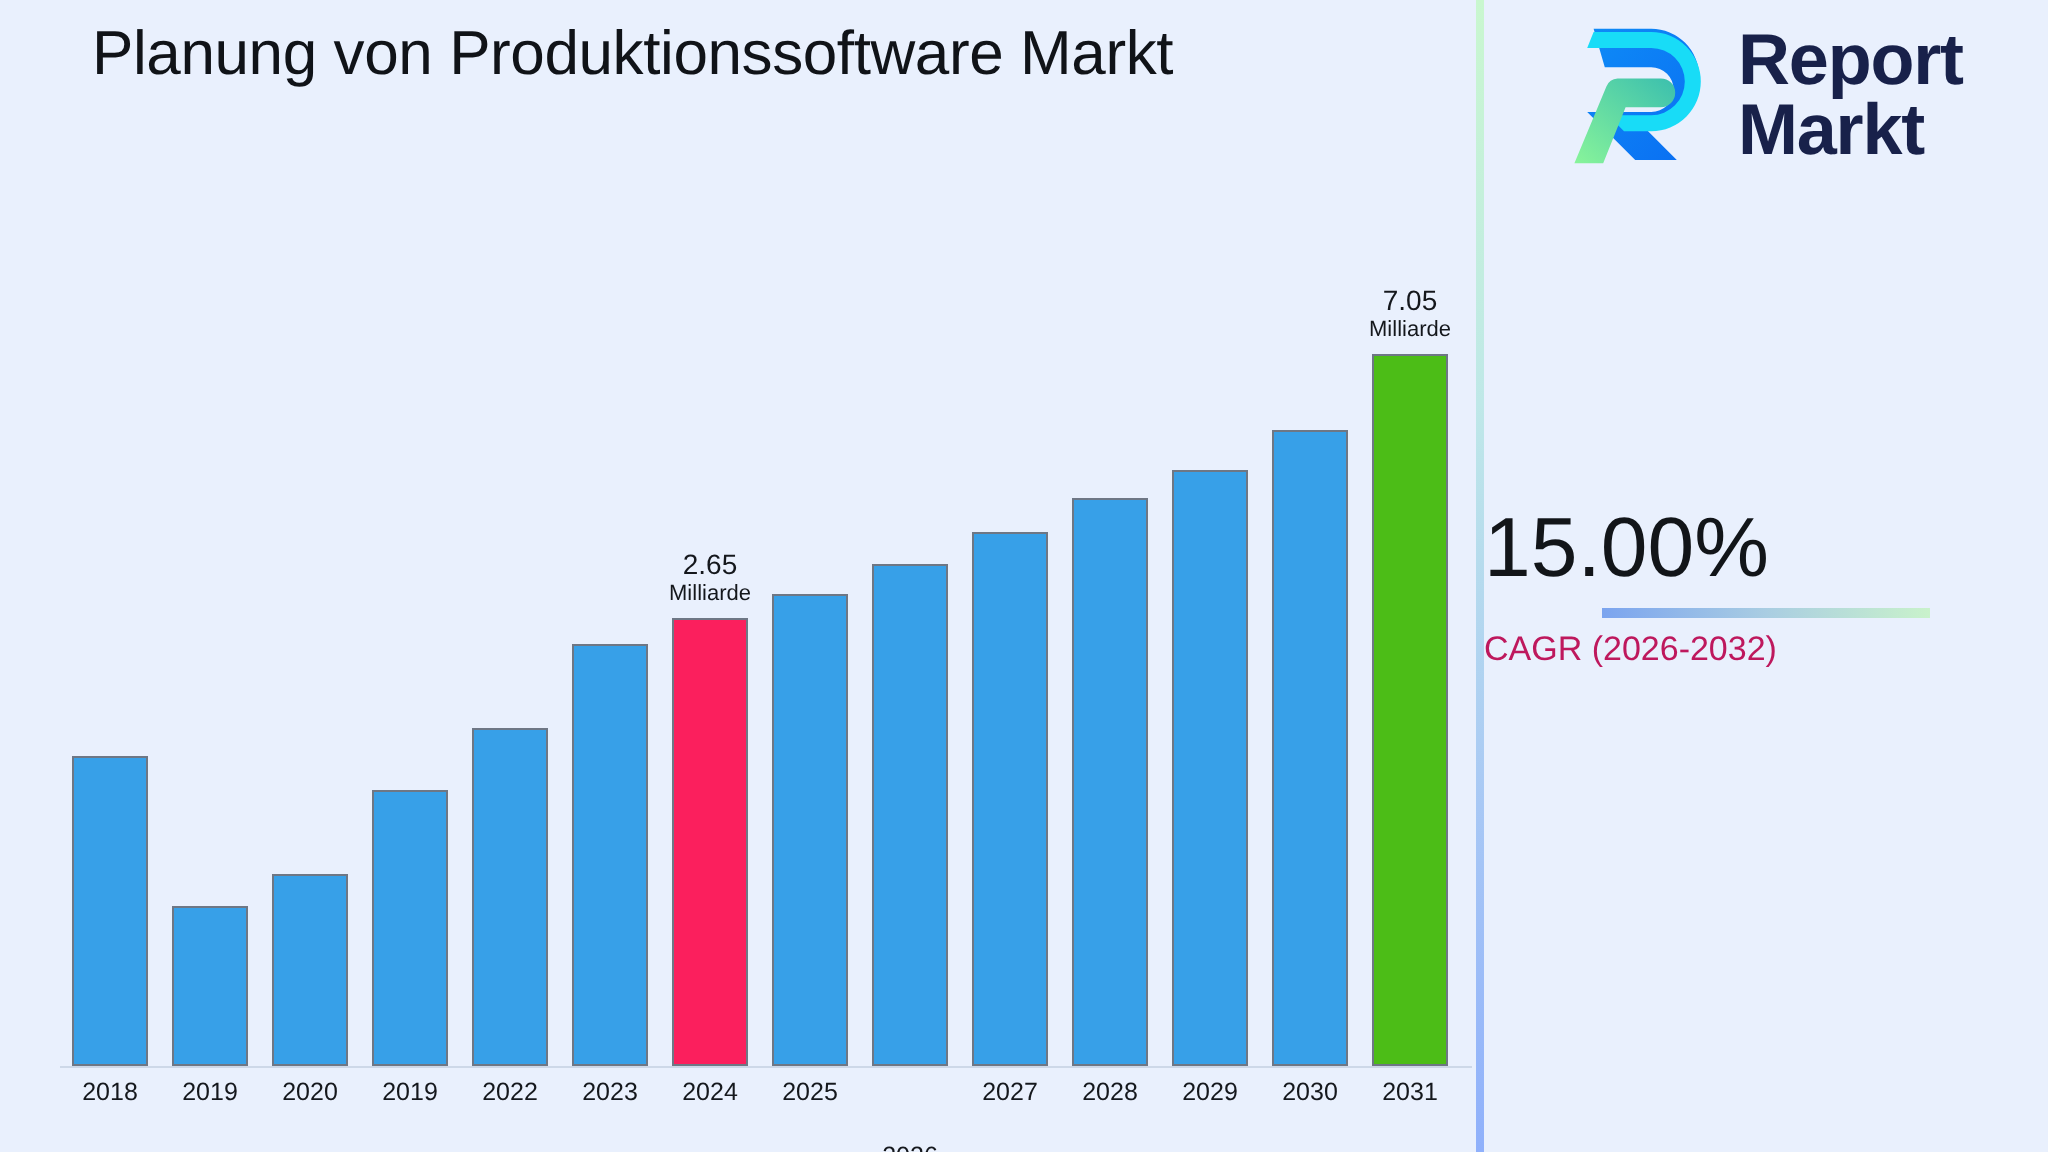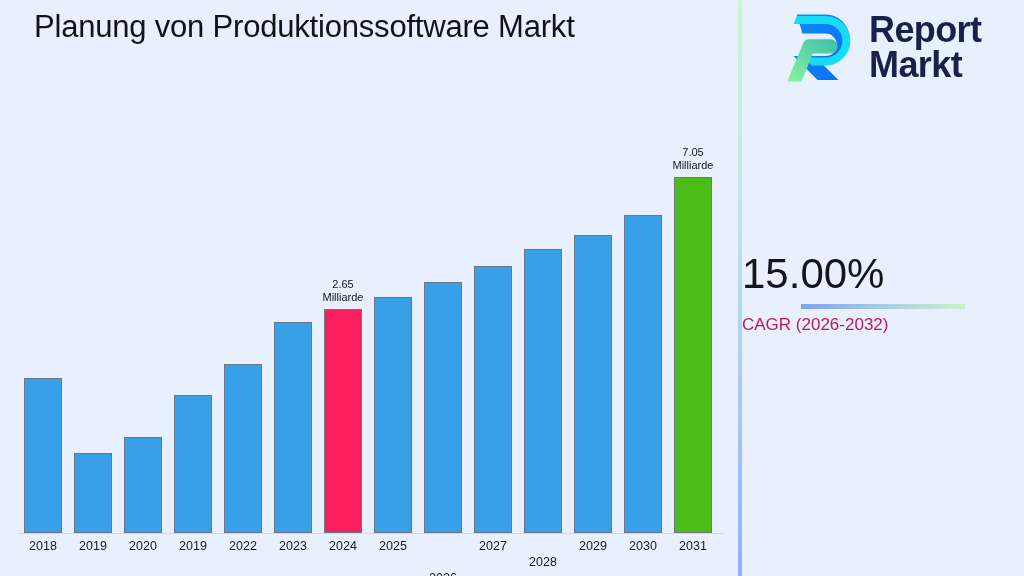--- a/index.html
+++ b/index.html
@@ -18,21 +18,21 @@
 
   
   #root {
     position: relative;
     width: 1024px;
     height: 576px;
   }
 
   .left-panel {
     position: absolute;
-    left: 4px; top: 0;
+    left: 16px; top: 0;
     width: 738px;
     height: 576px;
   }
 
   .panel-divider {
     position: absolute;
     left: 738px;
     top: 0;
     width: 4px;
     height: 576px;
@@ -97,21 +97,21 @@
   .bar-label {
     position: absolute;
     left: -32px;
     width: 102px;
     text-align: center;
     color: #14171c;
     line-height: 1.12;
   }
   .bar-label .bar-value {
     display: block;
-    font-size: 11px;
+    font-size: 14px;
     margin-top: 44px;
   }
   .bar-label .bar-unit {
     display: block;
     font-size: 11px;
   }
 
   .x-tick {
     position: absolute;
     top: 539px;
@@ -235,21 +235,21 @@
           <div class="x-tick" style="left: 20px;">2018</div>
           <div class="x-tick" style="left: 70px;">2019</div>
           <div class="x-tick" style="left: 120px;">2020</div>
           <div class="x-tick" style="left: 170px;">2019</div>
           <div class="x-tick" style="left: 220px;">2022</div>
           <div class="x-tick" style="left: 270px;">2023</div>
           <div class="x-tick" style="left: 320px;">2024</div>
           <div class="x-tick" style="left: 370px;">2025</div>
           <div class="x-tick" style="left: 420px; margin-top: 32px;">2026</div>
           <div class="x-tick" style="left: 470px;">2027</div>
-          <div class="x-tick" style="left: 520px; margin-top: 16px;">2028</div>
+          <div class="x-tick" style="left: 520px;">2028</div>
           <div class="x-tick" style="left: 570px;">2029</div>
           <div class="x-tick" style="left: 620px;">2030</div>
           <div class="x-tick" style="left: 670px;">2031</div>
         </div>
     </div>
 
   </div>
 
   <div class="panel-divider"></div>
 

